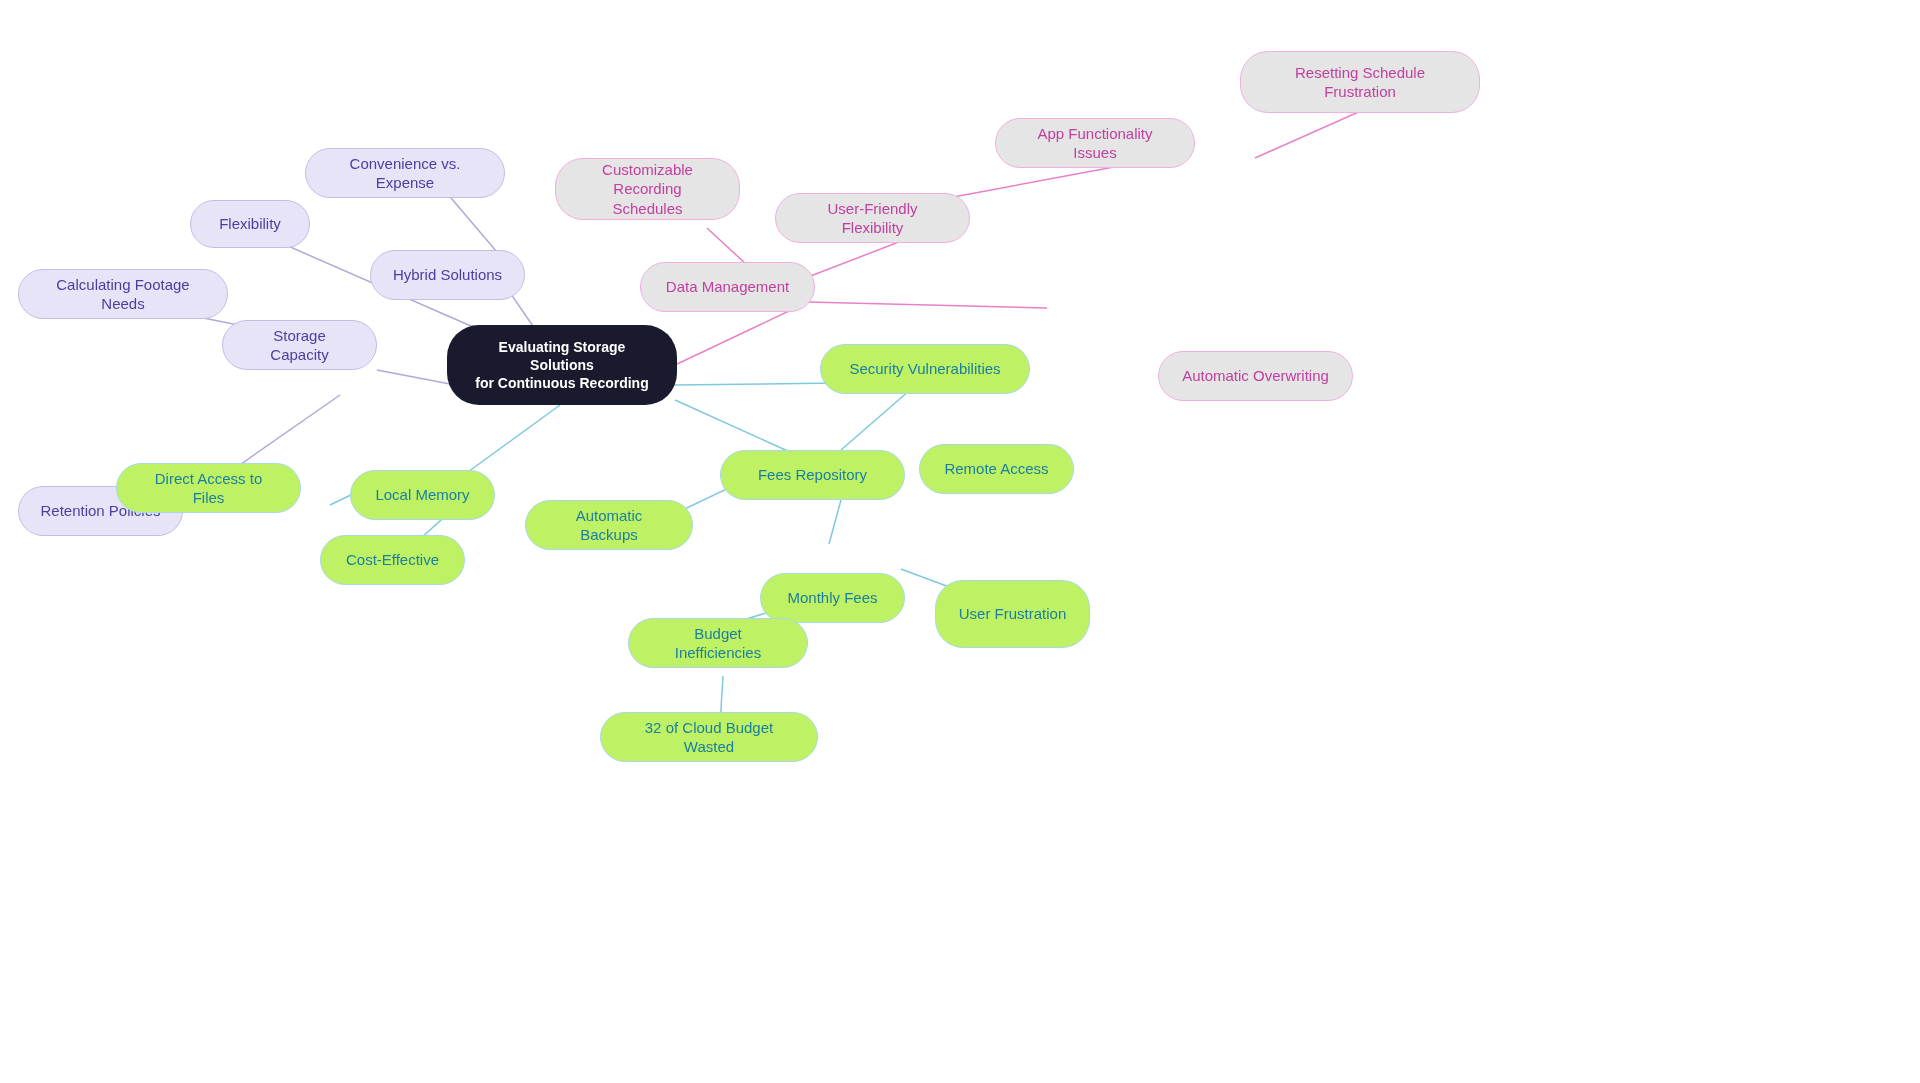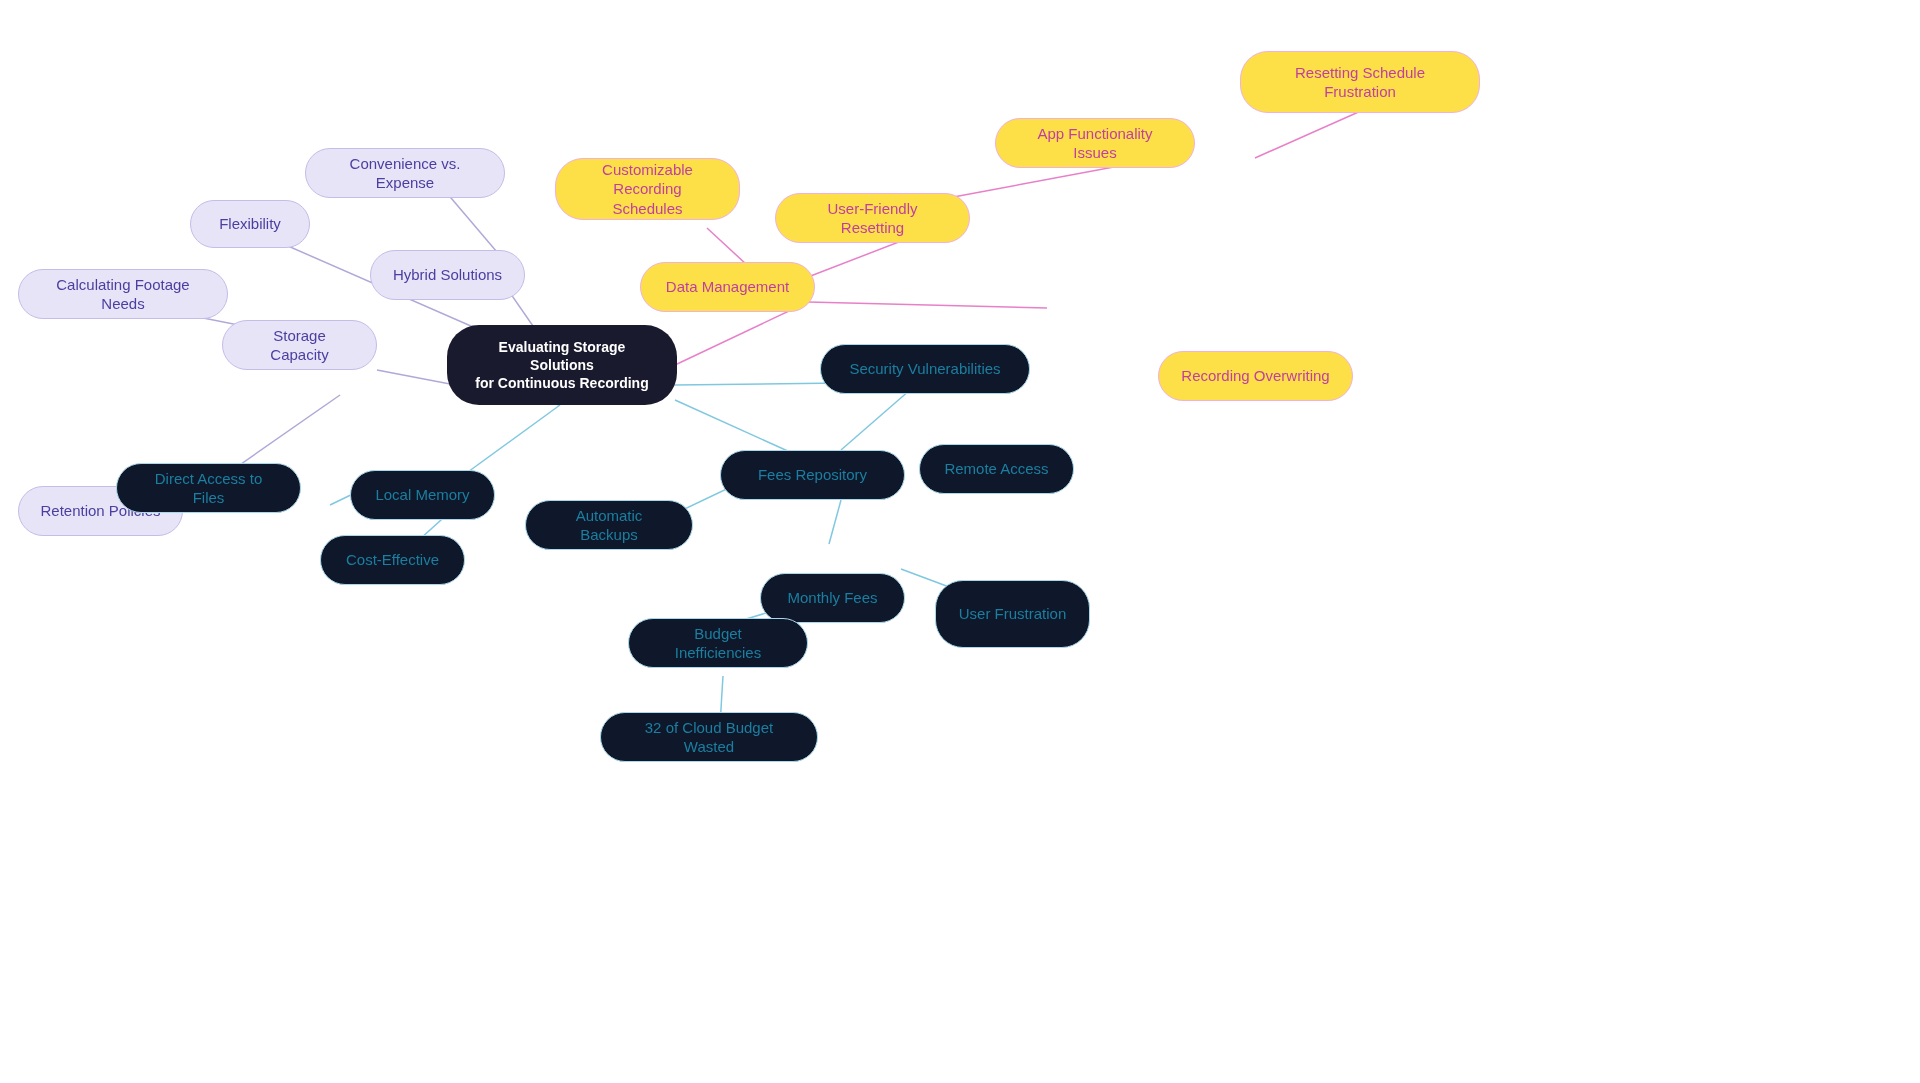--- a/index.html
+++ b/index.html
@@ -41,26 +41,26 @@
       border-radius: 32px;
       width: 230px;
       height: 80px;
     }
     .node-purple {
       background: #e8e4f8;
       color: #4a3fa0;
       border: 1.5px solid #c5bce8;
     }
     .node-pink {
-      background: #fde047;
+      background: #e5e5e5;
       color: #c040a0;
       border: 1.5px solid #f0b0e0;
     }
     .node-blue {
-      background: #0f172a;
+      background: #bef264;
       color: #1a7fa0;
       border: 1.5px solid #a8d8ec;
     }
   </style>
 </head>
 <body>
 
 <svg id="connections" xmlns="http://www.w3.org/2000/svg">
 
   <line x1="560" y1="405" x2="377" y2="370" stroke="#b0a8d8" stroke-width="1.5"></line>
@@ -125,25 +125,25 @@
 
 <div class="node node-purple" style="left:370px; top:250px; width:155px; height:50px;">Hybrid Solutions</div>
 
 <div class="node node-purple" style="left:305px; top:148px; width:200px; height:50px;">Convenience vs. Expense</div>
 
 <div class="node node-pink" style="left:640px; top:262px; width:175px; height:50px;">Data Management</div>
 
 <div class="node node-pink" style="left:555px; top:158px; width:185px; height:62px;">Customizable Recording
 Schedules</div>
 
-<div class="node node-pink" style="left:775px; top:193px; width:195px; height:50px;">User-Friendly Resetting</div>
+<div class="node node-pink" style="left:775px; top:193px; width:195px; height:50px;">User-Friendly Flexibility</div>
 
 <div class="node node-pink" style="left:995px; top:118px; width:200px; height:50px;">App Functionality Issues</div>
 
-<div class="node node-pink" style="left:1158px; top:351px; width:195px; height:50px;">Recording Overwriting</div>
+<div class="node node-pink" style="left:1158px; top:351px; width:195px; height:50px;">Automatic Overwriting</div>
 
 <div class="node node-pink" style="left:1240px; top:51px; width:240px; height:62px;">Resetting Schedule Frustration</div>
 
 <div class="node node-blue" style="left:820px; top:344px; width:210px; height:50px;">Security Vulnerabilities</div>
 
 <div class="node node-blue" style="left:720px; top:450px; width:185px; height:50px;">Fees Repository</div>
 
 <div class="node node-blue" style="left:919px; top:444px; width:155px; height:50px;">Remote Access</div>
 
 <div class="node node-blue" style="left:350px; top:450px; width:145px; height:50px;margin-top:20px;">Local Memory</div>

